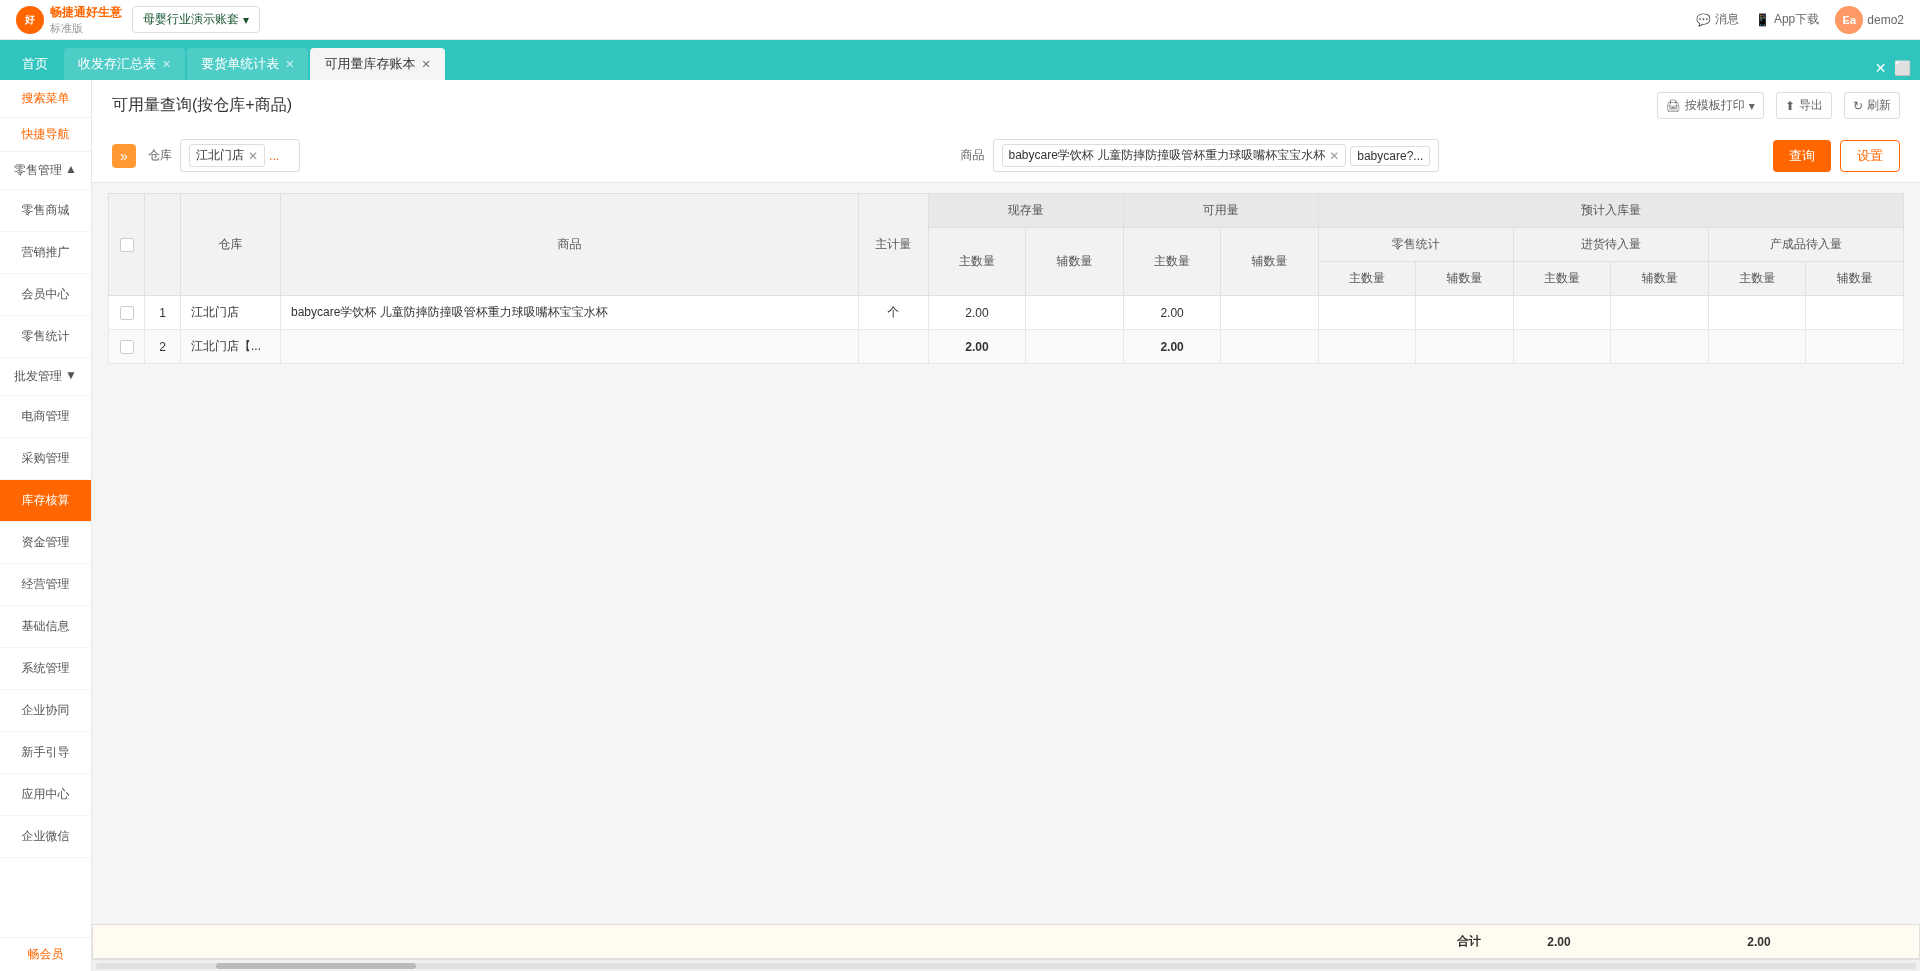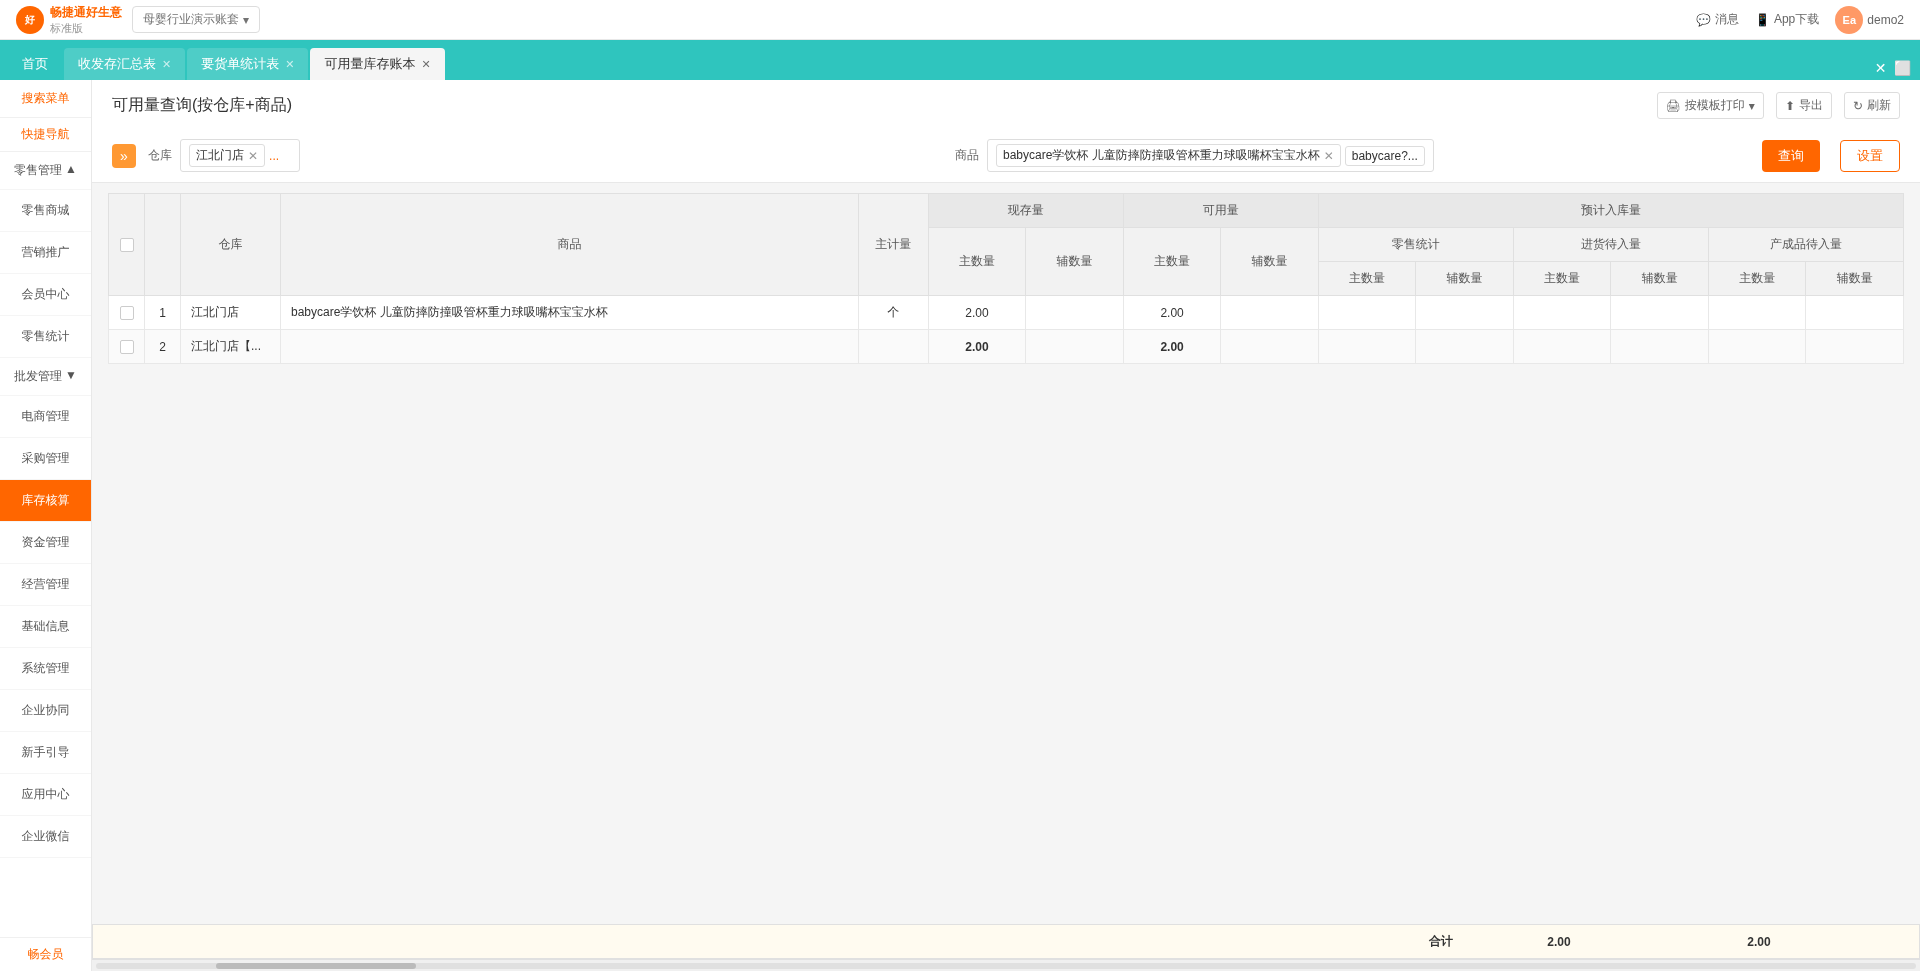--- a/index.html
+++ b/index.html
@@ -12,21 +12,21 @@
       border-bottom: 1px solid #e8e8e8;
       display: flex;
       align-items: center;
       padding: 0 16px;
       justify-content: space-between;
       flex-shrink: 0;
     }
     .top-bar-left { display: flex; align-items: center; gap: 10px; }
     .logo-area { display: flex; align-items: center; gap: 6px; }
     .logo-icon { width: 28px; height: 28px; background: #ff6600; border-radius: 50%; display: flex; align-items: center; justify-content: center; color: #fff; font-size: 10px; font-weight: bold; }
-    .industry-selector { display: flex; align-items: center; gap: 4px; padding: 4px 10px; border: 1px solid #ddd; border-radius: 4px; cursor: pointer; font-size: 12px; color: #737373; }
+    .industry-selector { display: flex; align-items: center; gap: 4px; padding: 4px 10px; border: 1px solid #ddd; border-radius: 4px; cursor: pointer; font-size: 12px; color: #14532d; }
     .top-bar-right { display: flex; align-items: center; gap: 16px; }
     .top-bar-item { display: flex; align-items: center; gap: 4px; font-size: 12px; color: #666; cursor: pointer; }
     .user-avatar { width: 28px; height: 28px; border-radius: 50%; background: #ff9966; display: flex; align-items: center; justify-content: center; color: #fff; font-size: 11px; font-weight: bold; }
 
     
     .nav-tabs {
       height: 40px;
       background: #2fc5be;
       display: flex;
       align-items: flex-end;
@@ -164,21 +164,21 @@
       gap: 4px;
       background: #fff;
       border: 1px solid #ddd;
       border-radius: 3px;
       padding: 2px 6px;
       font-size: 12px;
       color: #333;
     }
     .filter-tag .remove { color: #999; cursor: pointer; }
     .filter-more { color: #ff6600; cursor: pointer; font-size: 12px; }
-    .filter-actions { display: flex; gap: 20px; margin-left: auto; }
+    .filter-actions { display: flex; gap: 9px; margin-left: auto; }
     .btn-query { background: #ff6600; color: #fff; border: none; border-radius: 4px; padding: 6px 16px; cursor: pointer; font-size: 13px; }
     .btn-setting { background: #fff; color: #ff6600; border: 1px solid #ff6600; border-radius: 4px; padding: 6px 16px; cursor: pointer; font-size: 13px; }
 
     
     .table-section {
       flex: 1;
       overflow: auto;
       padding: 10px 16px;
     }
     .data-table {
@@ -495,21 +495,21 @@
     </div>
 
     <div class="table-footer">
       <div style="display:flex;align-items:center;width:100%;">
         <div style="width:36px;"></div>
         <div style="width:36px;"></div>
         <div style="width:100px;"></div>
         <div style="flex:1;"></div>
         <div style="width:70px;"></div>
         <div style="width:36px;"></div>
-        <div style="width:80px; text-align:left;">合计</div>
+        <div style="width:80px; text-align:center;">合计</div>
         <div style="width:100px; text-align:center;">2.00</div>
         <div style="width:100px; text-align:center;"></div>
         <div style="width:100px; text-align:center;">2.00</div>
         <div style="width:100px; text-align:center;"></div>
       </div>
     </div>
 
     <div class="scroll-bar-container">
       <div class="scroll-bar-track">
         <div class="scroll-bar-thumb"></div>

